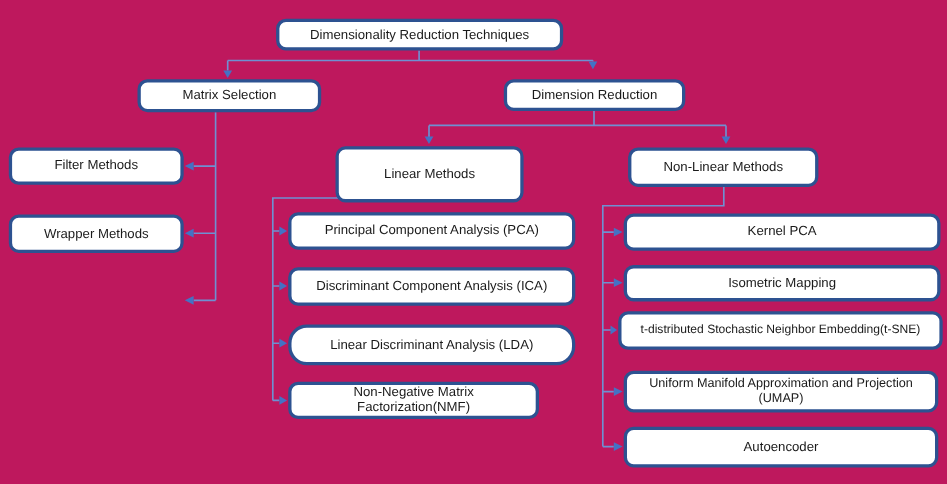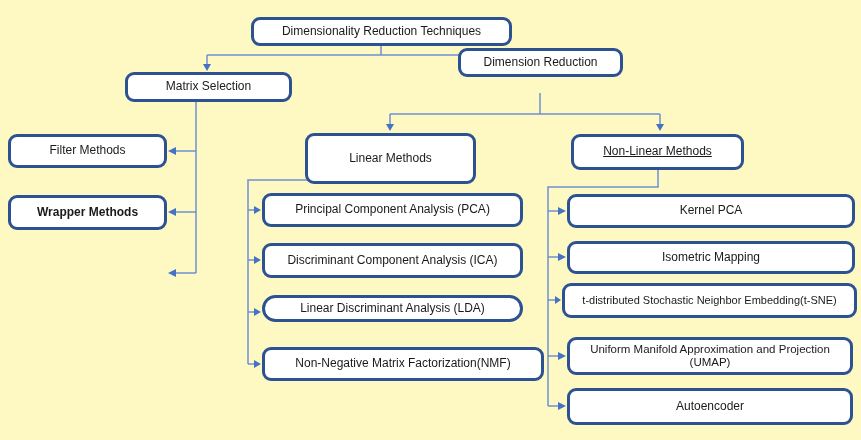--- a/index.html
+++ b/index.html
@@ -5,21 +5,21 @@
   html, body {
     margin: 0;
     padding: 0;
     background: #ffffff;
     font-family: "Liberation Sans", sans-serif;
   }
   .canvas {
     position: relative;
     width: 861px;
     height: 440px;
-    background: #fef9c3;
+    background: #be185d;
     overflow: hidden;
   }
   .connectors {
     position: absolute;
     left: 0;
     top: 0;
     width: 861px;
     height: 440px;
   }
   .node {
@@ -36,30 +36,30 @@
     font-size: 12px;
     line-height: 1.15;
     padding: 1px 6px;
   }
   .node.small { font-size: 11.5px; }
   .node.tight { font-size: 11px; }
 
   
   #n-root        { left: 251px; top: 17px;  width: 261px; height: 29px; }
   #n-featsel     { left: 125px; top: 72px;  width: 167px; height: 30px; }
-  #n-dimred      { left: 458px; top: 48px;  width: 165px; height: 29px; }
+  #n-dimred      { left: 458px; top: 72px;  width: 165px; height: 29px; }
   #n-filter      { left: 8px;   top: 134px; width: 159px; height: 34px; }
-  #n-wrapper     { left: 8px;   top: 195px; width: 159px; height: 35px; font-weight: bold; }
+  #n-wrapper     { left: 8px;   top: 195px; width: 159px; height: 35px; }
   #n-embedded    { left: 8px;   top: 256px; width: 159px; height: 34px; }
   #n-linear      { left: 305px; top: 133px; width: 171px; height: 51px; text-align: center; }
-  #n-nonlinear   { left: 571px; top: 134px; width: 173px; height: 36px; text-decoration: underline; }
+  #n-nonlinear   { left: 571px; top: 134px; width: 173px; height: 36px; }
   #n-pca         { left: 262px; top: 193px; width: 261px; height: 34px; }
   #n-ica         { left: 262px; top: 243px; width: 261px; height: 35px; }
-  #n-lda         { left: 262px; top: 295px; width: 261px; height: 27px; border-radius: 17px; }
-  #n-nmf         { left: 262px; top: 347px; width: 282px; height: 34px; }
+  #n-lda         { left: 262px; top: 295px; width: 261px; height: 37px; border-radius: 17px; }
+  #n-nmf         { left: 262px; top: 347px; width: 228px; height: 34px; }
   #n-kernelpca   { left: 567px; top: 194px; width: 288px; height: 34px; }
   #n-isomap      { left: 567px; top: 241px; width: 288px; height: 33px; }
   #n-tsne        { left: 562px; top: 283px; width: 295px; height: 35px; text-align: center; }
   #n-umap        { left: 567px; top: 337px; width: 286px; height: 38px; }
   #n-autoencoder { left: 567px; top: 388px; width: 286px; height: 37px; }
 </style>
 </head>
 <body>
 
 <div class="canvas">

